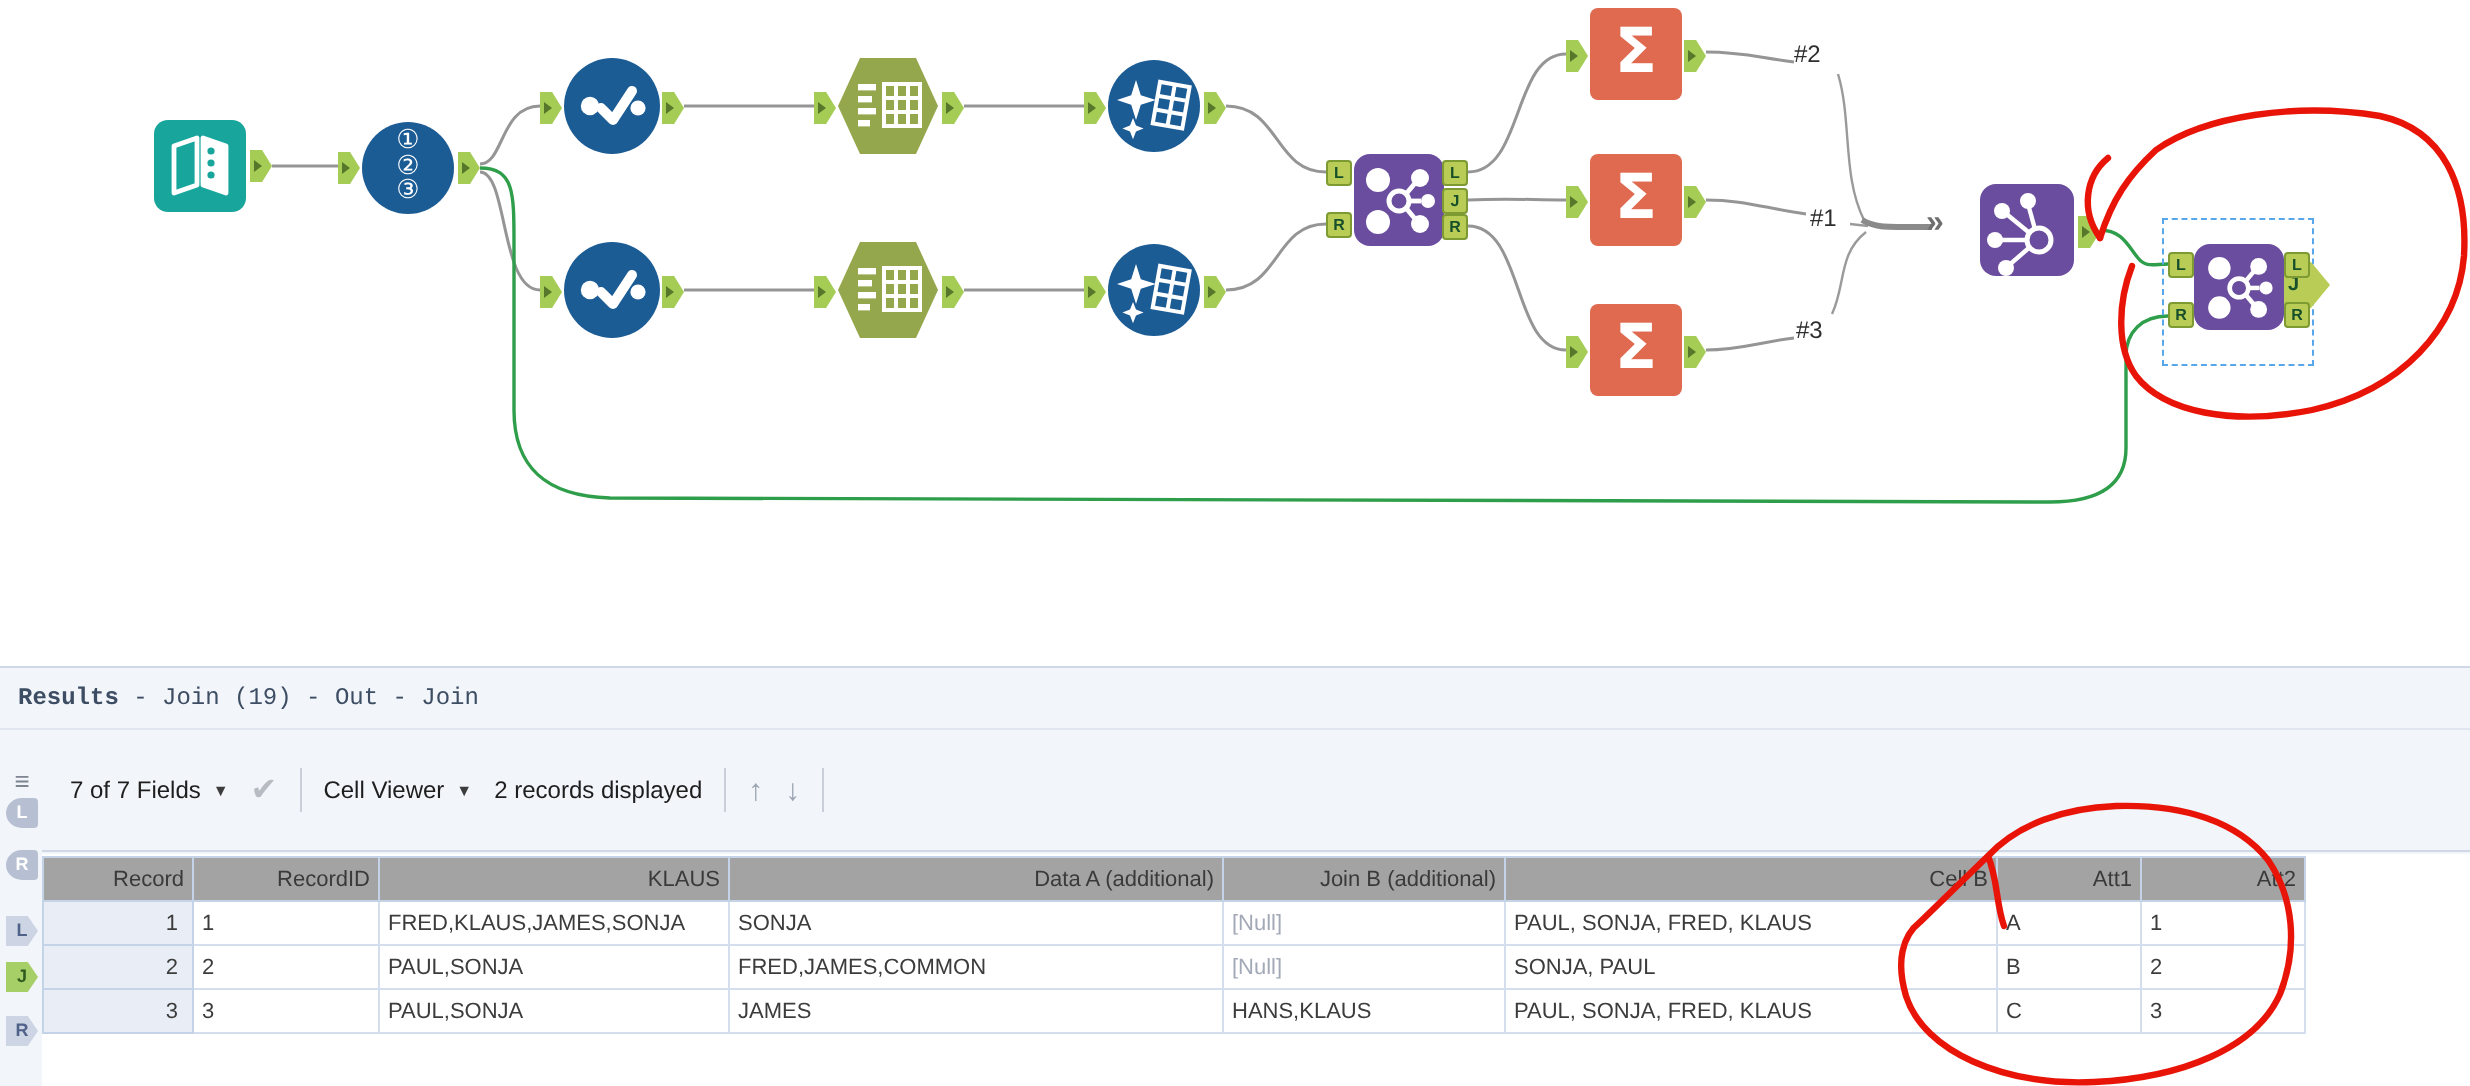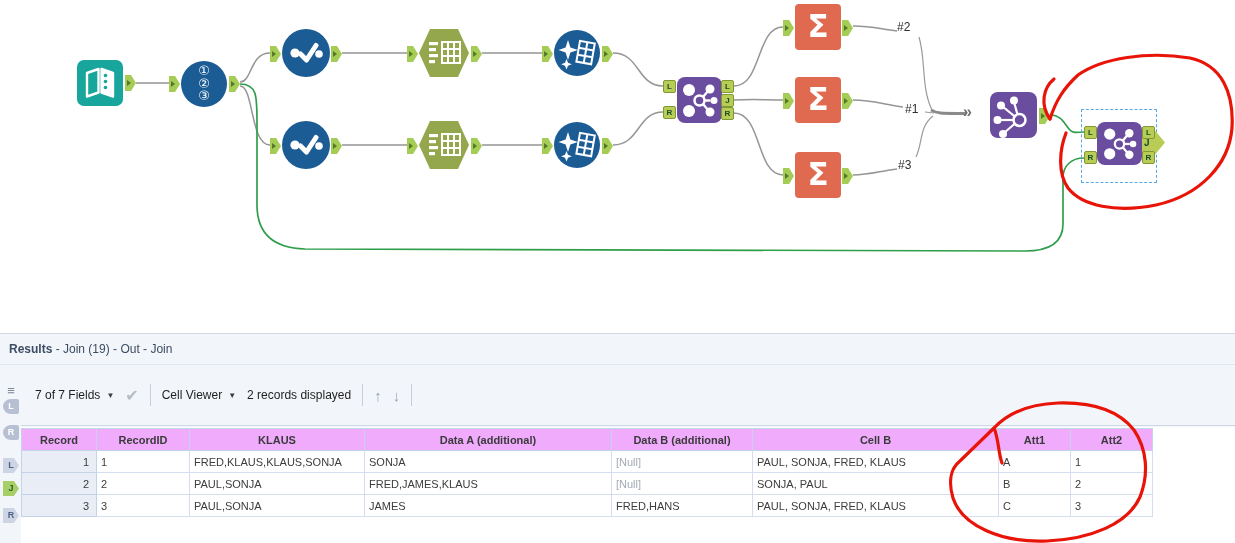--- a/index.html
+++ b/index.html
@@ -24,31 +24,31 @@
   .anchor{position:absolute;z-index:4;width:11px;height:16px;background:#a5cc55;clip-path:polygon(0 0,55% 0,100% 50%,55% 100%,0 100%);}
   .anchor i{position:absolute;left:2px;top:5px;width:0;height:0;border-top:3px solid transparent;border-bottom:3px solid transparent;border-left:4px solid #55782a;}
   .ltag{position:absolute;z-index:4;width:13px;height:13px;box-sizing:border-box;background:#b9cc55;border:1px solid #7d9a33;border-radius:2px;color:#174f2b;font-size:8px;font-weight:bold;line-height:11px;text-align:center;}
   .jbig{position:absolute;z-index:3;width:25px;height:23px;background:#b9cc55;clip-path:polygon(0 0,62% 0,100% 50%,62% 100%,0 100%);color:#174f2b;font-size:10px;font-weight:bold;line-height:23px;text-align:left;padding-left:4px;box-sizing:border-box;}
   .wire-label{position:absolute;z-index:2;font-size:12px;color:#2e2e2e;}
   .multi-in{position:absolute;z-index:4;font-size:16px;font-weight:bold;color:#6f6f6f;line-height:14px;}
   .selrect{position:absolute;z-index:2;border:1.5px dashed #57a7ea;background:transparent;}
 
   
   #results{position:absolute;left:0;top:333px;width:1235px;height:210px;background:#f2f5fa;border-top:1px solid #cfd8e4;box-sizing:border-box;}
-  #title-bar{position:absolute;top:0;left:0;right:0;height:31px;border-bottom:1px solid #e0e6ef;font-size:12px;color:#3d4d63;padding:8px 0 0 9px;box-sizing:border-box;}
+  #title-bar{position:absolute;top:0;left:0;right:0;height:31px;border-bottom:1px solid #e0e6ef;font-size:12px;color:#3d4d63;padding:8px 0 0 9px;box-sizing:border-box;font-family:Liberation Mono, monospace;}
   #title-bar b{font-weight:bold;}
   #toolbar{position:absolute;top:31px;left:21px;right:0;height:61px;border-bottom:1px solid #cfd8e4;display:flex;align-items:center;padding-left:14px;gap:11px;box-sizing:border-box;font-size:12px;color:#1e1e1e;}
   .tsep{width:1px;height:22px;background:#c9cfd9;}
   .caret{font-size:8px;color:#3c3c3c;margin-left:6px;}
   .tcheck{font-size:16px;font-weight:bold;color:#b7bcc2;}
   .tarrow{font-size:15px;color:#9aa3b0;}
   .tool-btn{display:flex;align-items:center;cursor:default;}
   #grid-area{position:absolute;top:93px;left:21px;right:0;bottom:0;background:#fff;}
   table{border-collapse:collapse;table-layout:fixed;width:1131px;position:absolute;left:0;top:1px;font-size:11px;}
-  th{height:21px;background:#f0abfc;border:1px solid #c4d3e8;font-weight:bold;color:#3a3a3a;text-align:center;padding:0 4px;overflow:hidden;white-space:nowrap;}
+  th{height:21px;background:#a3a3a3;border:1px solid #c4d3e8;font-weight:normal;color:#3a3a3a;text-align:right;padding:0 4px;overflow:hidden;white-space:nowrap;}
   td{height:21px;border:1px solid #d5deee;background:#fff;color:#3c3c3c;padding:0 4px;overflow:hidden;white-space:nowrap;}
   td.recno{background:#e9edf6;border-color:#c4d3e8;text-align:right;padding-right:7px;}
   td.nullv{color:#a3a9b7;}
   
   .rail-ic{position:absolute;left:3px;width:16px;height:15px;z-index:5;font-size:9px;font-weight:bold;text-align:center;line-height:14px;}
   .rail-menu{color:#7e8692;font-size:13px;line-height:15px;}
   .rail-in{background:#b7c0d2;color:#fff;border-radius:8px 2px 2px 8px / 50% 2px 2px 50%;}
   .rail-out{background:#cdd5e4;color:#51628a;clip-path:polygon(0 0,68% 0,100% 50%,68% 100%,0 100%);}
   .rail-out.active{background:#a6cf67;color:#2d5c1e;}
 </style>
@@ -369,53 +369,53 @@
             <col style="width:246px">
             <col style="width:72px">
             <col style="width:82px">
         </colgroup>
         <thead>
             <tr>
               <th>Record</th>
               <th>RecordID</th>
               <th>KLAUS</th>
               <th>Data A (additional)</th>
-              <th>Data B (additional)</th>
+              <th>Join B (additional)</th>
               <th>Cell B</th>
               <th>Att1</th>
               <th>Att2</th>
             </tr>
           </thead>
         <tbody>
             <tr>
               <td class="recno">1</td>
               <td>1</td>
-              <td>FRED,KLAUS,KLAUS,SONJA</td>
+              <td>FRED,KLAUS,JAMES,SONJA</td>
               <td>SONJA</td>
               <td class="nullv">[Null]</td>
               <td>PAUL, SONJA, FRED, KLAUS</td>
               <td>A</td>
               <td>1</td>
             </tr>
             <tr>
               <td class="recno">2</td>
               <td>2</td>
               <td>PAUL,SONJA</td>
-              <td>FRED,JAMES,KLAUS</td>
+              <td>FRED,JAMES,COMMON</td>
               <td class="nullv">[Null]</td>
               <td>SONJA, PAUL</td>
               <td>B</td>
               <td>2</td>
             </tr>
             <tr>
               <td class="recno">3</td>
               <td>3</td>
               <td>PAUL,SONJA</td>
               <td>JAMES</td>
-              <td>FRED,HANS</td>
+              <td>HANS,KLAUS</td>
               <td>PAUL, SONJA, FRED, KLAUS</td>
               <td>C</td>
               <td>3</td>
             </tr>
           </tbody>
       </table>
     </div>
   </div>
 
   <svg id="red-overlay" width="1235" height="543">

